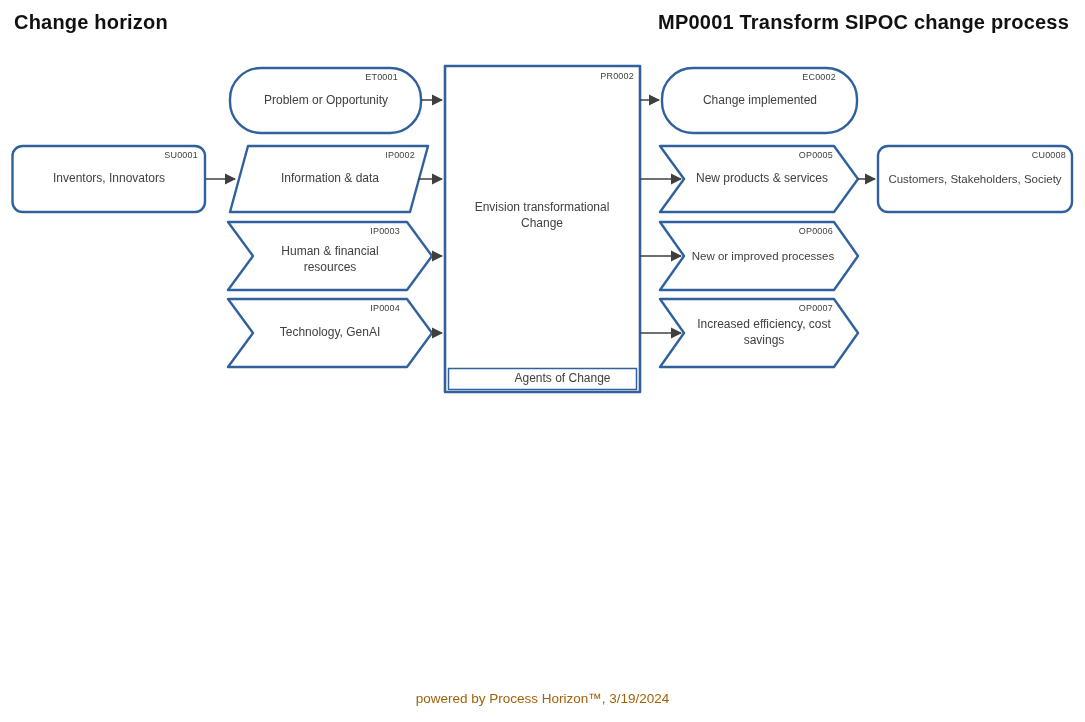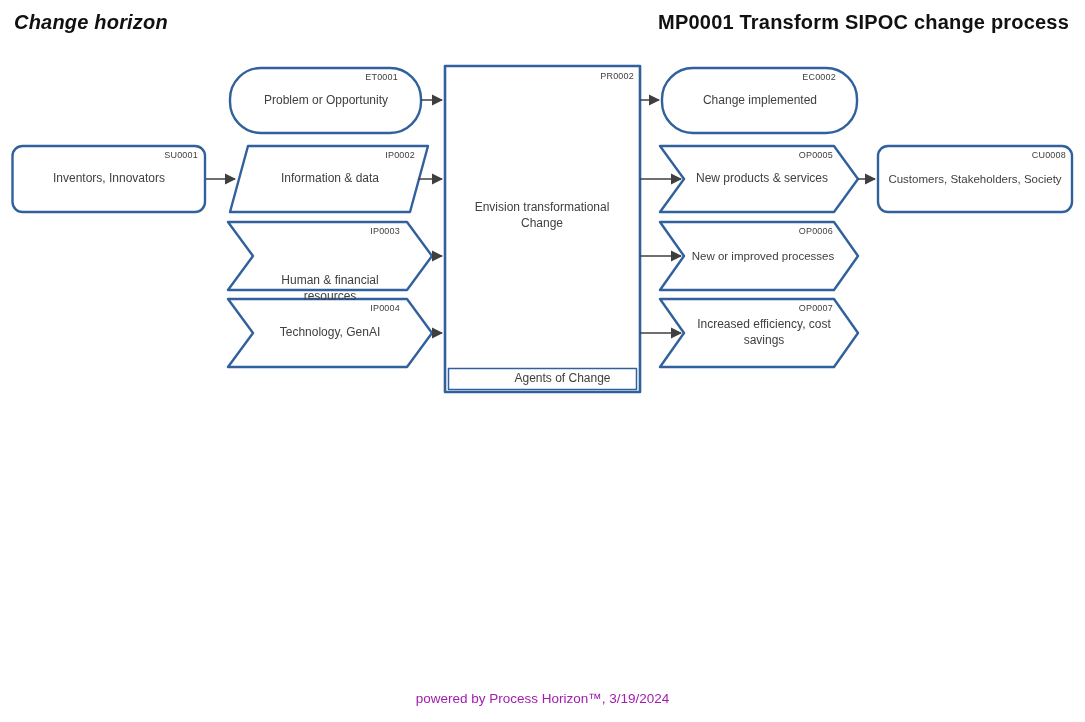--- a/index.html
+++ b/index.html
@@ -8,39 +8,39 @@
     width:1085px;height:722px;
     background:#ffffff;
     font-family:"Liberation Sans", sans-serif;
     overflow:hidden;
   }
   .title{
     position:absolute;top:11px;
     font-size:20px;font-weight:bold;color:#111111;
     letter-spacing:0.2px;
   }
-  .title-left{left:14px;font-style:italic;}
+  .title-left{left:14px;}
   .title-right{right:16px;}
   svg.diagram{position:absolute;left:0;top:0;}
   .shape{fill:#ffffff;stroke:#31619C;stroke-width:2.4;stroke-linejoin:round;}
   .shape-thick{stroke-width:2.6;}
   .shape-thin{stroke-width:1.5;}
   .conn{stroke:#3f3f3f;stroke-width:1.5;fill:none;}
   .lbl{
     position:absolute;display:flex;align-items:center;justify-content:center;
     text-align:center;color:#404040;font-size:12px;line-height:1.3;
   }
   .lbl-small{font-size:11.5px;border-radius:19px;}
   .code{
     position:absolute;width:100px;text-align:right;
     font-size:9px;color:#404040;letter-spacing:0.2px;
   }
   .footer{
     position:absolute;left:0;right:0;top:691px;text-align:center;
-    color:#a21caf;font-size:13.5px;
+    color:#a16207;font-size:13.5px;
   }
 </style>
 </head>
 <body>
 
 <div id="canvas">
 
   <div class="title title-left">Change horizon</div>
   <div class="title title-right">MP0001 Transform SIPOC change process</div>
 
@@ -79,21 +79,21 @@
     <line class="conn" x1="640" y1="100" x2="659" y2="100" marker-end="url(#arrow)"></line>
     <line class="conn" x1="640" y1="179" x2="681" y2="179" marker-end="url(#arrow)"></line>
     <line class="conn" x1="640" y1="256" x2="681" y2="256" marker-end="url(#arrow)"></line>
     <line class="conn" x1="640" y1="333" x2="681" y2="333" marker-end="url(#arrow)"></line>
     <line class="conn" x1="858" y1="179" x2="875" y2="179" marker-end="url(#arrow)"></line>
   </svg>
 
   <div class="lbl" style="left:20px;top:146px;width:178px;height:66px;">Inventors, Innovators</div>
   <div class="lbl" style="left:245px;top:68px;width:162px;height:65px;">Problem or Opportunity</div>
   <div class="lbl" style="left:250px;top:146px;width:160px;height:66px;">Information &amp; data</div>
-  <div class="lbl" style="left:260px;top:222px;width:140px;height:76px;margin-top:29px;">Human &amp; financial resources</div>
+  <div class="lbl" style="left:260px;top:222px;width:140px;height:76px;">Human &amp; financial resources</div>
   <div class="lbl" style="left:255px;top:299px;width:150px;height:68px;">Technology, GenAI</div>
   <div class="lbl" style="left:467px;top:66px;width:150px;height:300px;">Envision transformational Change</div>
   <div class="lbl" style="left:448px;top:368px;width:189px;height:22px;padding-left:20px;">Agents of Change</div>
   <div class="lbl" style="left:680px;top:68px;width:160px;height:65px;">Change implemented</div>
   <div class="lbl" style="left:684px;top:146px;width:156px;height:66px;">New products &amp; services</div>
   <div class="lbl lbl-small" style="left:680px;top:222px;width:166px;height:68px;">New or improved processes</div>
   <div class="lbl" style="left:690px;top:299px;width:148px;height:68px;">Increased efficiency, cost savings</div>
   <div class="lbl lbl-small" style="left:880px;top:146px;width:190px;height:66px;">Customers, Stakeholders, Society</div>
 
   <div class="code" style="left:98px;top:150px;">SU0001</div>

